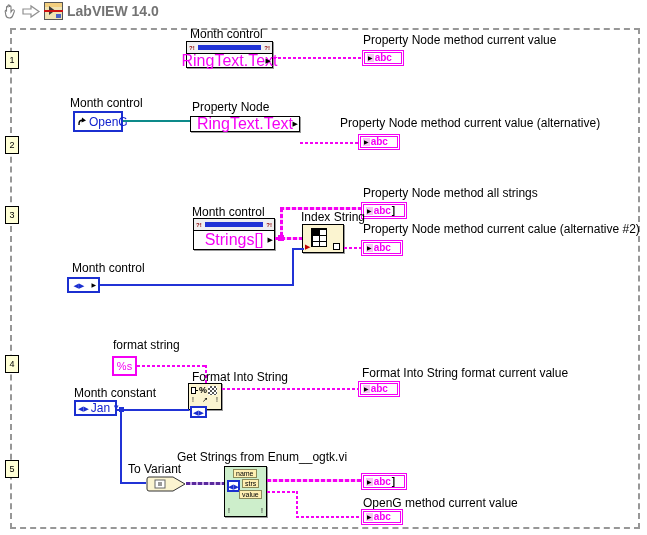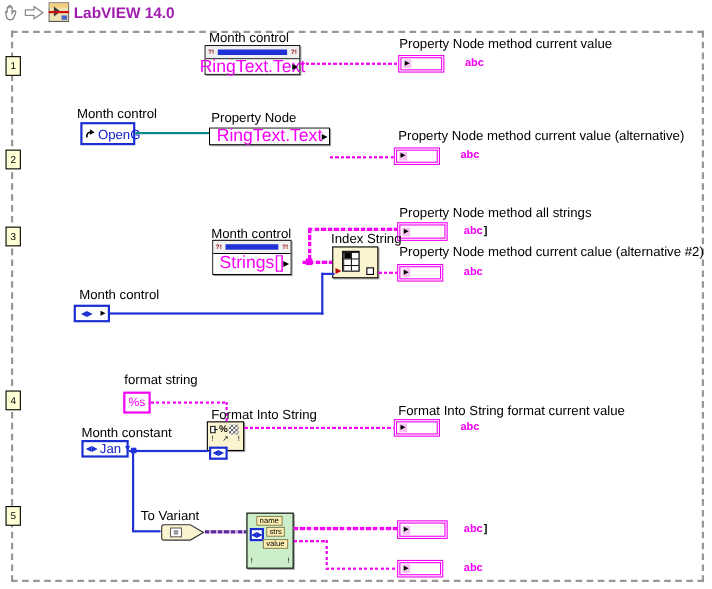--- a/index.html
+++ b/index.html
@@ -1,38 +1,38 @@
 <!DOCTYPE html>
 <html><head>
 <meta charset="utf-8">
 <style>
   html,body{margin:0;padding:0;background:#fff;}
   #stage{position:relative;width:647px;height:535px;background:#fff;font-family:"Liberation Sans",sans-serif;overflow:hidden;}
   .lbl{position:absolute;font-size:12px;color:#000;white-space:nowrap;line-height:1.1;}
-  .graylbl{position:absolute;font-size:14px;font-weight:bold;color:#a21caf;white-space:nowrap;}
+  .graylbl{position:absolute;font-size:14px;font-weight:bold;color:#737373;white-space:nowrap;}
   
   .frame{position:absolute;left:10px;top:28px;width:626px;height:497px;border:2px dashed #979797;}
   .numtag{position:absolute;width:12px;height:16px;background:#FFFFD6;border:1px solid #000;font-size:9px;display:flex;align-items:center;justify-content:center;z-index:5;}
   
   .w{position:absolute;}
   .pinkh{height:2px;background:repeating-linear-gradient(90deg,#F400F4 0 3px,rgba(0,0,0,0) 3px 5px);}
   .pinkv{width:2px;background:repeating-linear-gradient(180deg,#F400F4 0 3px,rgba(0,0,0,0) 3px 5px);}
   .parrh{height:3px;background:repeating-linear-gradient(90deg,#F400F4 0 4px,#FFCBFA 4px 6px);}
   .parrv{width:3px;background:repeating-linear-gradient(180deg,#F400F4 0 4px,#FFCBFA 4px 6px);}
   .blueh{height:2px;background:#2133D6;}
   .bluev{width:2px;background:#2133D6;}
   .tealh{height:2px;background:#0D8A8A;}
   .varh{height:3px;background:repeating-linear-gradient(90deg,#5A2A9D 0 4px,#C9A7E8 4px 6px);}
   .jdotp{position:absolute;width:6px;height:6px;background:#F400F4;}
   .jdotb{position:absolute;width:5px;height:5px;background:#2133D6;}
   
   .ind{position:absolute;height:16px;border:1px solid #F400F4;background:#fff;padding:1px;box-sizing:border-box;}
   .ind .in{border:1px solid #F400F4;height:100%;display:flex;align-items:center;padding:0 2px;gap:1px;background:#fff;box-sizing:border-box;}
   .ind .tri{color:#000;font-size:6px;background:#F6C4F2;padding:1px 1px;line-height:1;}
-  .ind .abc{color:#F400F4;font-weight:bold;font-size:10px;line-height:1;margin-left:48px;}
+  .ind .abc{color:#F400F4;font-weight:bold;font-size:10px;line-height:1;}
   .ind .br{color:#000;font-weight:bold;font-size:10px;line-height:1;}
   
   .pnode{position:absolute;border:1px solid #000;box-shadow:1px 1px 0 #9a9a9a;background:#fff;box-sizing:border-box;}
   .ringrow{display:flex;align-items:center;background:#F0F0F0;border-bottom:1px solid #000;padding:0 2px;height:11px;}
   .qb{font-size:6px;color:#8B0000;font-weight:bold;line-height:1;}
   .ringbar{flex:1;height:5px;background:#2133D6;margin:0 3px;}
   .proprow{display:flex;align-items:center;justify-content:center;position:relative;background:#fff;}
   .ptext{color:#F400F4;font-size:16px;}
   .parrow{position:absolute;right:1px;color:#000;font-size:7px;}
   .pnhdr{display:flex;align-items:center;gap:2px;background:#F3ECCD;border-bottom:1px solid #000;padding:0 2px;height:16px;font-size:11px;color:#000;}
@@ -130,21 +130,21 @@
   </div>
   <div class="w tealh" style="left:123px;top:120px;width:67px"></div>
   <span class="lbl" style="left:192px;top:101px">Property Node</span>
   <div class="pnode" style="left:190px;top:116px;width:110px">
     <div class="proprow" style="height:14px">
       <span class="ptext">RingText.Text</span>
       <span class="parrow">▶</span>
     </div>
   </div>
   <div class="w pinkh" style="left:300px;top:142px;width:58px"></div>
-  <span class="lbl" style="left:362px;top:117px">Property Node method current value (alternative)</span>
+  <span class="lbl" style="left:340px;top:117px">Property Node method current value (alternative)</span>
   <div class="ind" style="left:358px;top:134px;width:42px">
     <span class="in">
         <span class="tri">▶</span>
         <span class="abc">abc</span>
       </span>
   </div>
 
   <span class="lbl" style="left:363px;top:187px">Property Node method all strings</span>
   <div class="ind" style="left:361px;top:202px;width:46px;height:17px">
     <span class="in">
@@ -155,21 +155,21 @@
   </div>
   <span class="lbl" style="left:363px;top:223px">Property Node method current calue (alternative #2)</span>
   <div class="ind" style="left:361px;top:240px;width:42px">
     <span class="in">
         <span class="tri">▶</span>
         <span class="abc">abc</span>
       </span>
   </div>
 
   <span class="lbl" style="left:192px;top:206px">Month control</span>
-  <div class="pnode" style="left:193px;top:218px;width:72px">
+  <div class="pnode" style="left:193px;top:218px;width:82px">
     <div class="ringrow">
       <span class="qb">?!</span>
       <span class="ringbar"></span>
       <span class="qb">?!</span>
     </div>
     <div class="proprow" style="height:18px">
       <span class="ptext">Strings[]</span>
       <span class="parrow">▶</span>
     </div>
   </div>
@@ -247,20 +247,21 @@
   <span class="lbl" style="left:128px;top:463px">To Variant</span>
   <span class="w" style="left:146px;top:476px">
     <svg width="41" height="16" viewBox="0 0 41 16">
       <path d="M3 1 L27 1 L39 8 L27 15 L3 15 Q1 15 1 13 L1 3 Q1 1 3 1 Z" fill="#FBF4D0" stroke="#333" stroke-width="1"></path>
       <rect x="9" y="4" width="10" height="8" fill="#fff" stroke="#666"></rect>
       <rect x="12" y="6" width="4" height="4" fill="#999"></rect>
     </svg>
   </span>
   <div class="w varh" style="left:186px;top:482px;width:38px"></div>
 
+  <span class="lbl" style="left:177px;top:451px">Get Strings from Enum__ogtk.vi</span>
   <div class="greenvi" style="left:224px;top:466px;width:43px;height:51px">
     <span class="tanstrip" style="left:8px;top:2px">name</span>
     <div class="bluechip" style="left:2px;top:13px;width:13px;height:12px">
       <span class="updown">◀▶</span>
     </div>
     <span class="tanstrip" style="left:17px;top:12px">strs</span>
     <span class="tanstrip" style="left:14px;top:23px">value</span>
     <span class="bang" style="position:absolute;left:3px;bottom:2px">!</span>
     <span class="bang" style="position:absolute;right:3px;bottom:2px">!</span>
   </div>
@@ -270,20 +271,21 @@
     <span class="in">
         <span class="tri">▶</span>
         <span class="abc">abc</span>
         <span class="br">]</span>
       </span>
   </div>
 
   <div class="w pinkh" style="left:267px;top:491px;width:31px"></div>
   <div class="w pinkv" style="left:296px;top:491px;height:27px"></div>
   <div class="w pinkh" style="left:296px;top:516px;width:65px"></div>
+  <span class="lbl" style="left:363px;top:497px">OpenG method current value</span>
   <div class="ind" style="left:361px;top:509px;width:42px">
     <span class="in">
         <span class="tri">▶</span>
         <span class="abc">abc</span>
       </span>
   </div>
 
 </div>
 
 </body></html>

